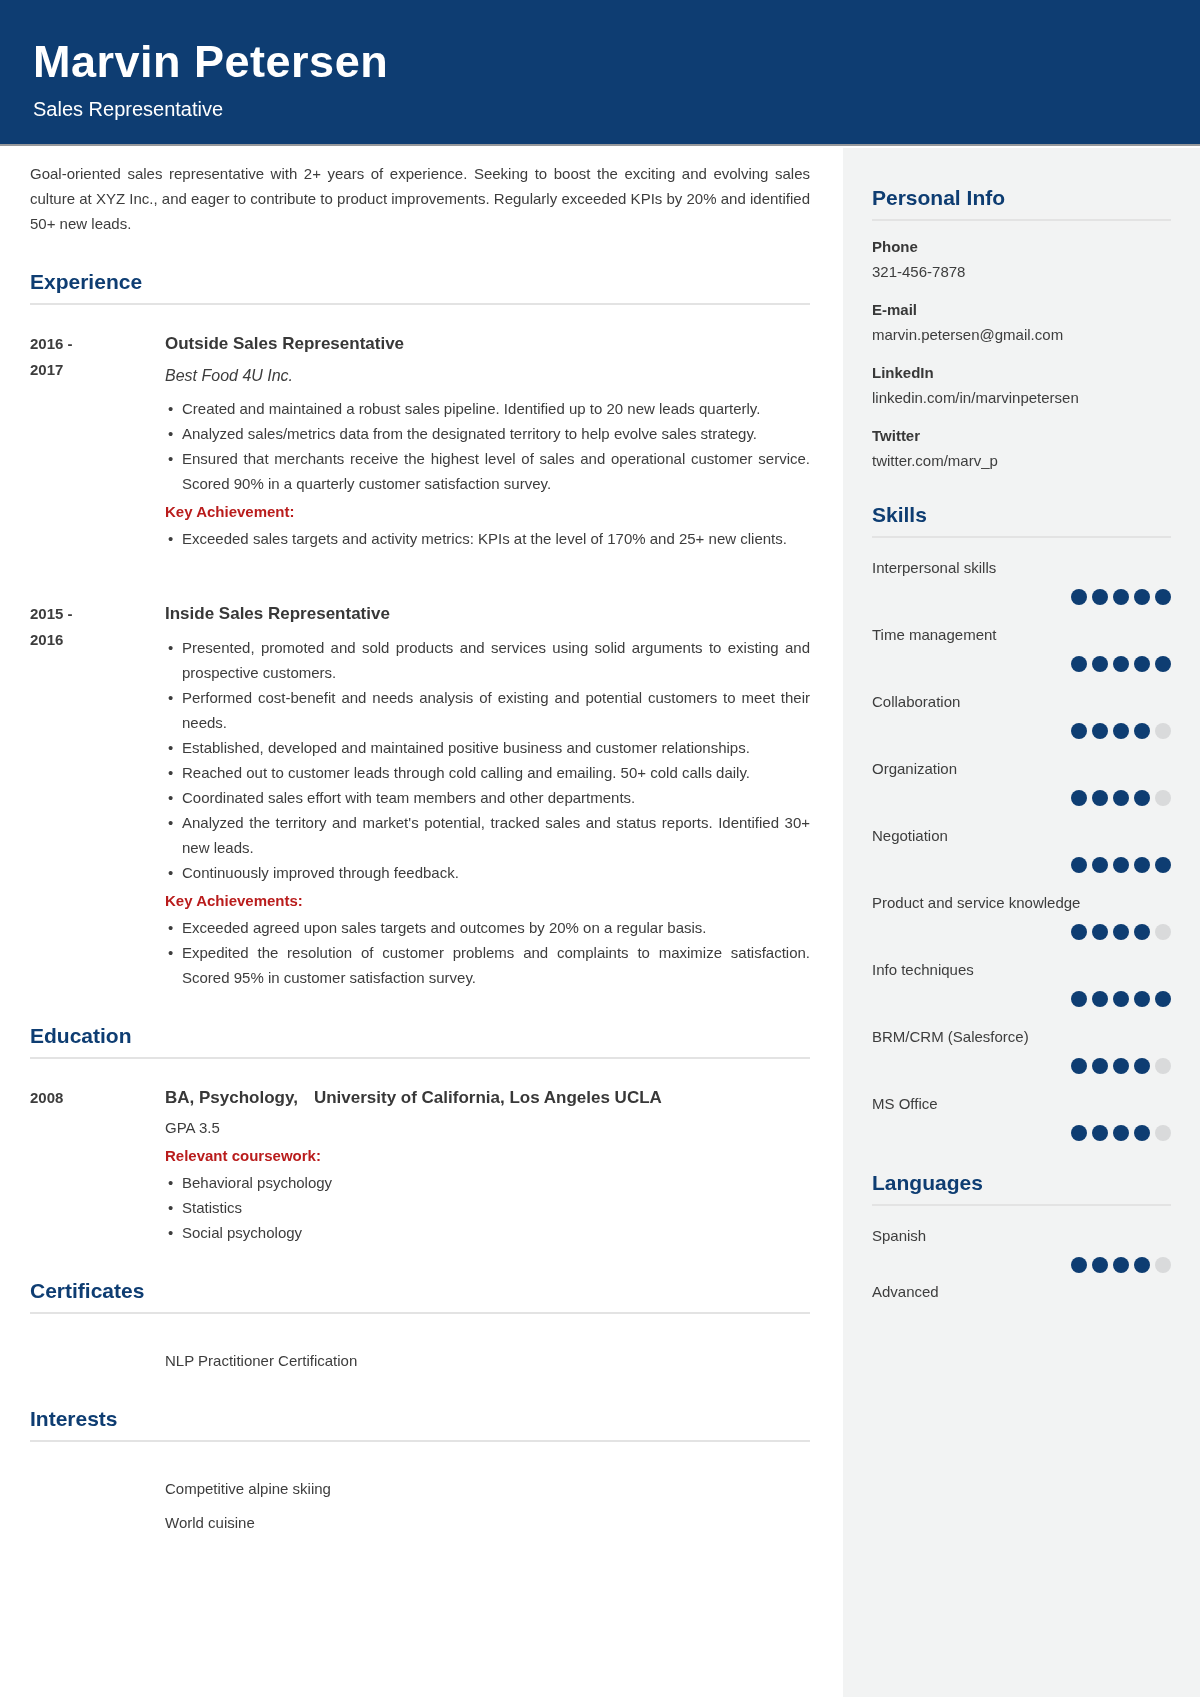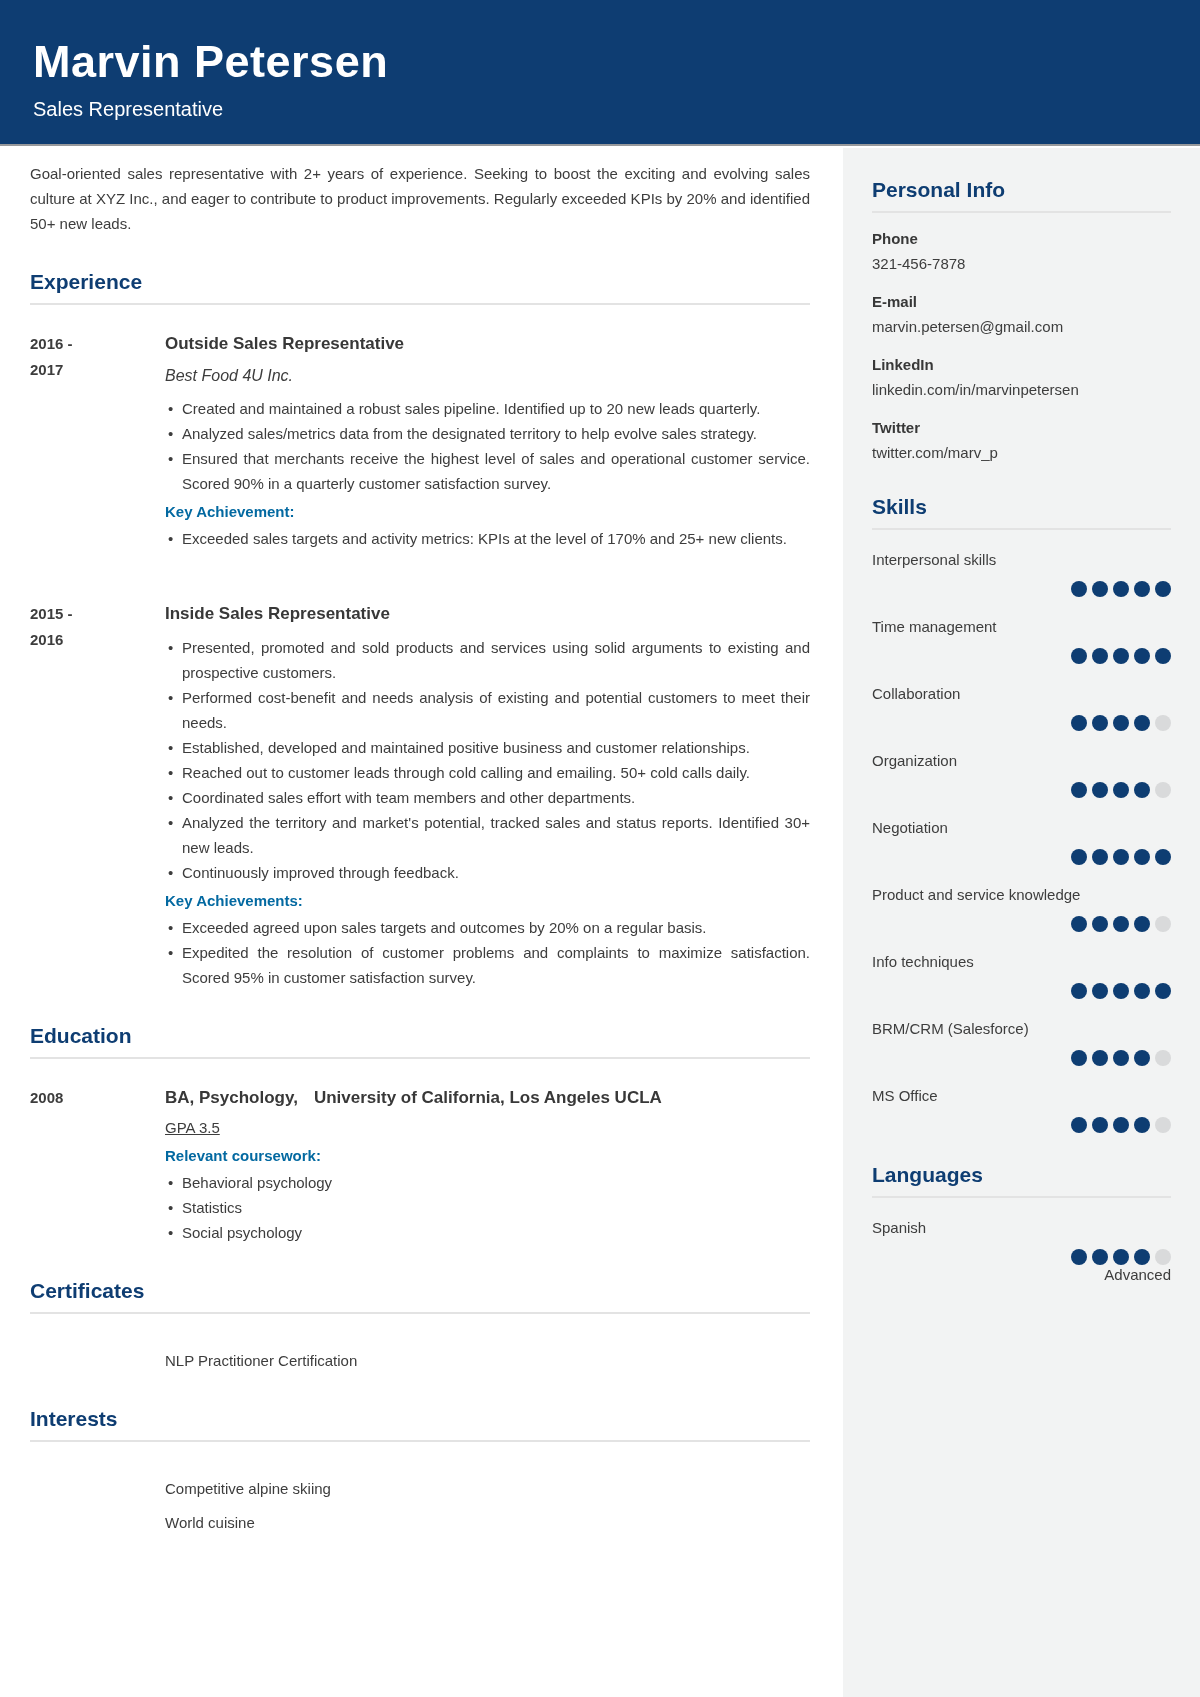--- a/index.html
+++ b/index.html
@@ -103,27 +103,27 @@
     color:#383838;
     line-height:26px;
   }
   .edu-school{margin-left:16px;}
   .entry-company{
     font-style:italic;
     font-size:16px;
     margin-top:6px;
     line-height:25px;
   }
-  .plain-line{font-size:15px;line-height:25px;margin-top:4px;text-decoration:underline;}
+  .plain-line{font-size:15px;line-height:25px;margin-top:4px;}
   .bold-label{
     font-weight:bold;
     font-size:15px;
     line-height:25px;
     margin-top:3px;
-    color:#0369a1;
+    color:#b91c1c;
   }
   ul.bullets{
     list-style:none;
     margin:8px 0 0 0;
     padding:0;
   }
   ul.bullets.tight{margin-top:2px;}
   .bullets li{
     position:relative;
     padding-left:17px;
@@ -138,21 +138,21 @@
     top:0;
     color:var(--body-text);
   }
   .simple-item{
     font-size:15px;
     line-height:25px;
     margin-top:8px;
   }
   .simple-item + .simple-item{margin-top:9px;}
   
-  .side-section{margin-top:0;}
+  .side-section{margin-top:8px;}
   .side-section + .side-section{margin-top:30px;}
   .pi-field{margin-top:15px;}
   .pi-label{
     font-size:15px;
     font-weight:bold;
     color:#383838;
     line-height:22px;
   }
   .pi-value{
     font-size:15px;
@@ -169,23 +169,23 @@
     margin-top:11px;
   }
   .dot{
     width:16px;height:16px;
     border-radius:50%;
     flex-shrink:0;
   }
   .dot.filled{background:var(--navy);}
   .dot.empty{background:var(--dot-empty);}
   .lang-level{
-    text-align:right;
     font-size:15px;
     line-height:20px;
+    margin-top:9px;
   }
 </style>
 </head>
 <body>
 
 <div class="page">
 
   <header class="banner">
     <h1 class="name">Marvin Petersen</h1>
     <div class="subtitle">Sales Representative</div>

